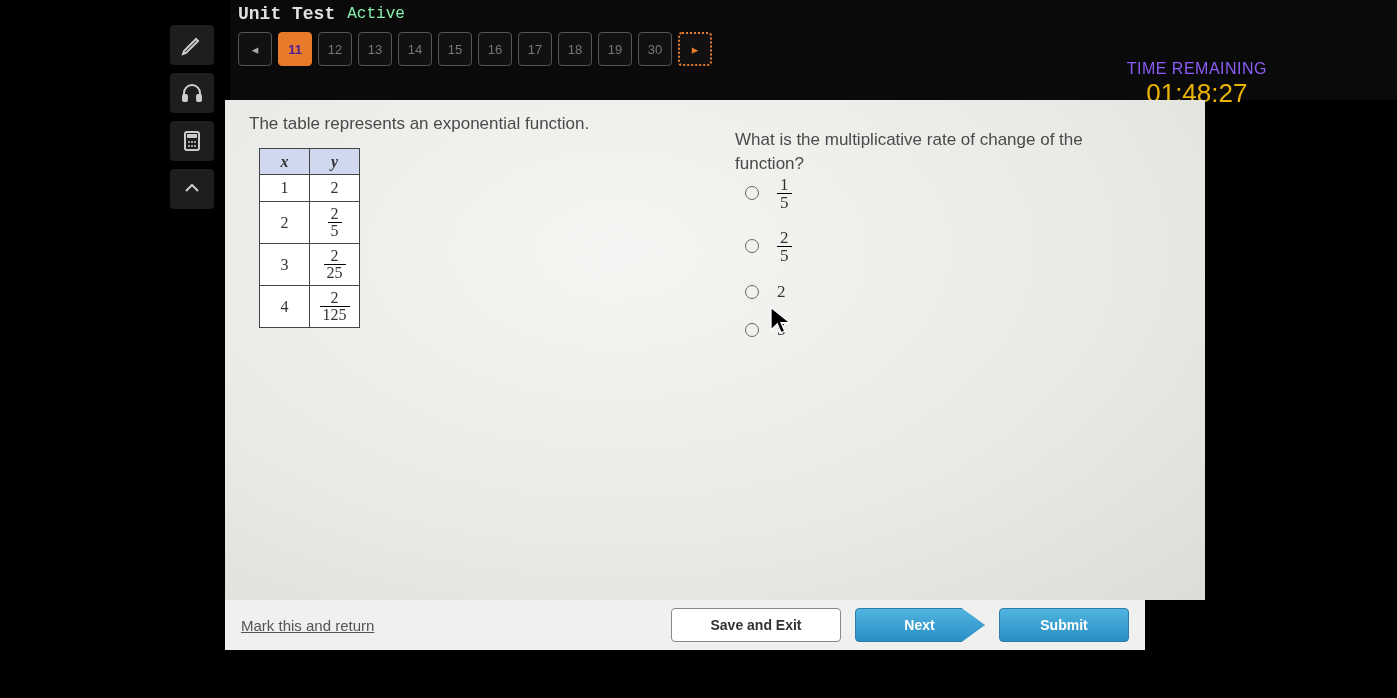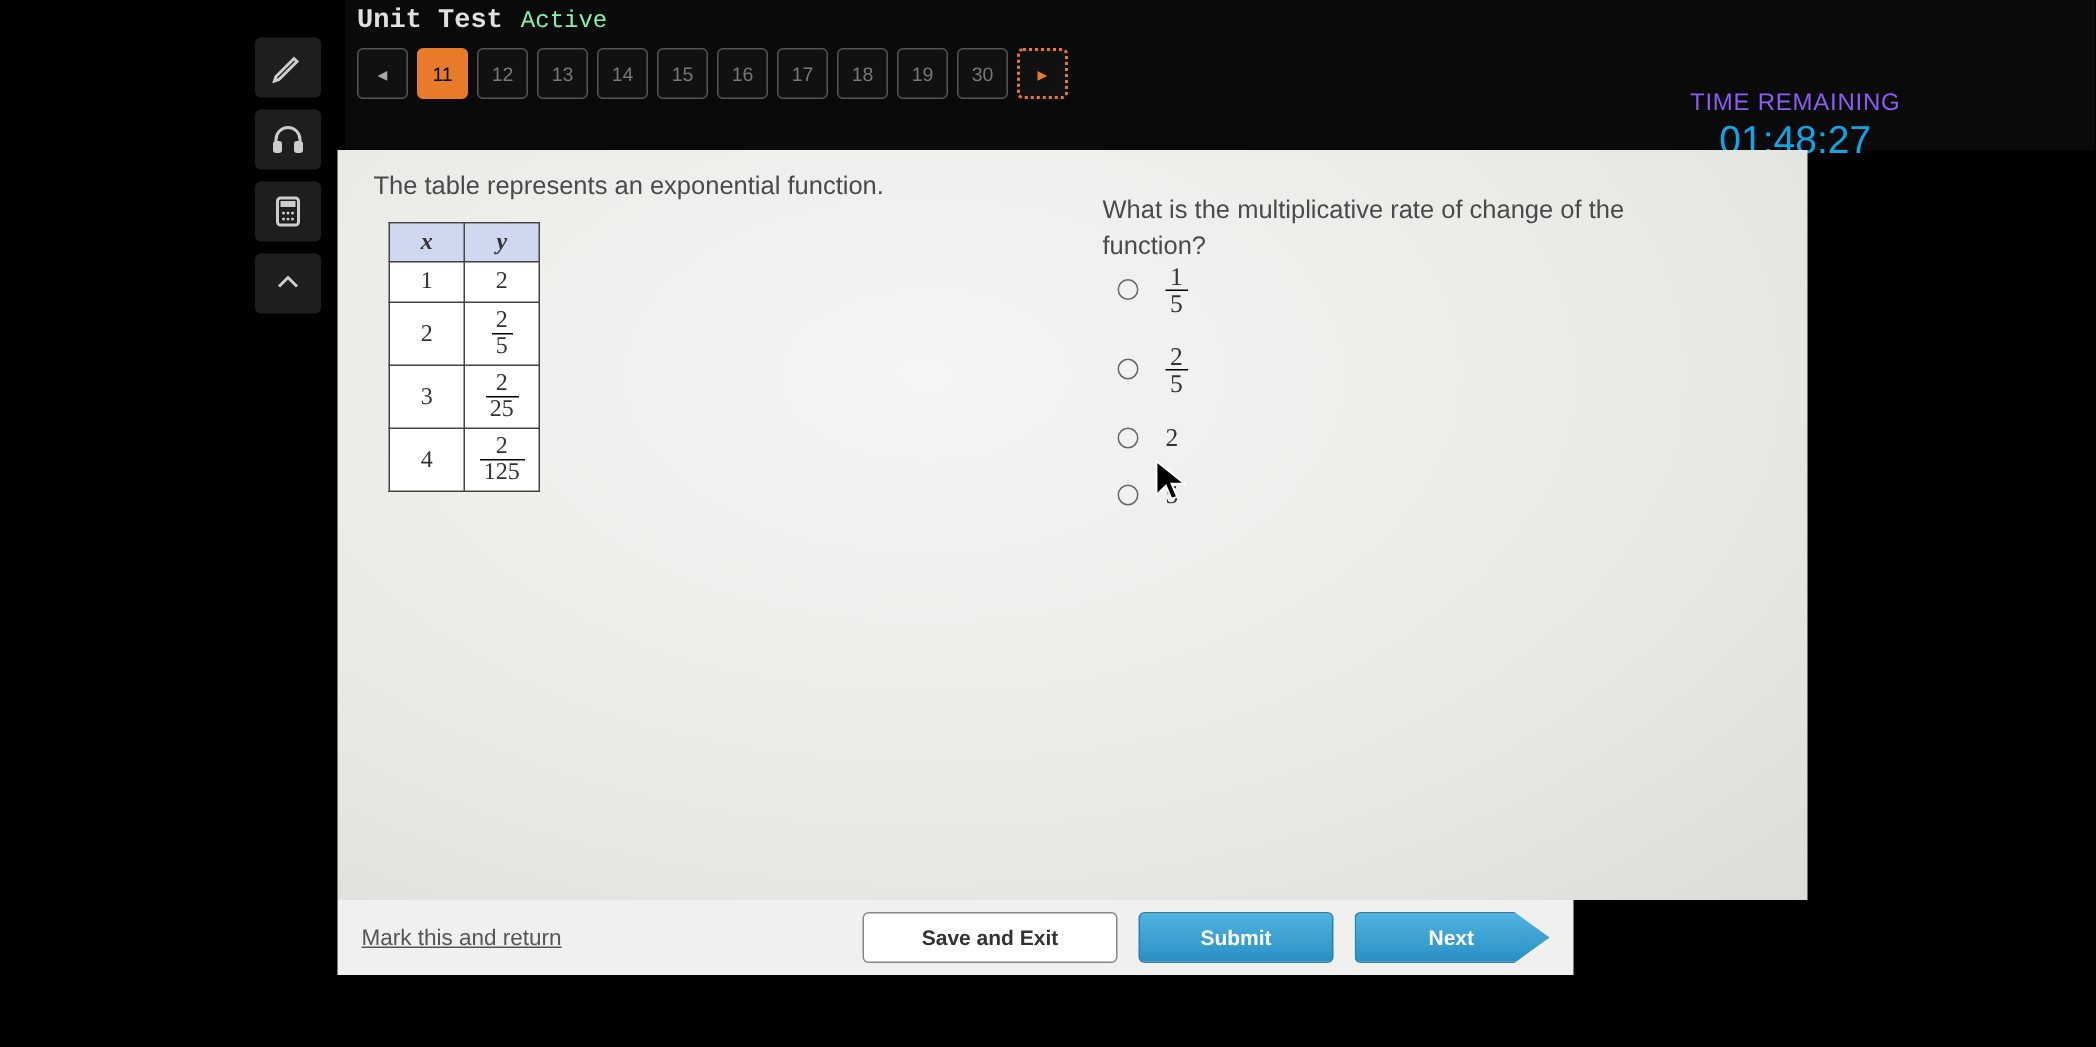--- a/index.html
+++ b/index.html
@@ -66,33 +66,33 @@
     font-size: 13px;
     display: flex;
     align-items: center;
     justify-content: center;
     cursor: pointer;
   }
   .qnav-btn.arrow { color: #aaa; }
   .qnav-btn.current {
     background: #e87b2a;
     border-color: #e87b2a;
-    color: #000000;
-    font-weight: normal;
+    color: #4c1d95;
+    font-weight: bold;
   }
   .qnav-btn.forward-box { border: 2px dotted #e87b2a; color:#e87b2a; }
   .time-remaining {
     position: absolute;
     right: 130px;
     top: 60px;
     text-align: center;
     color: #ddd;
   }
   .time-label { font-size: 16px; letter-spacing: 0.5px; color:#8b5cf6;}
-  .time-value { font-size: 26px; color:#0ea5e9;}
+  .time-value { font-size: 26px; color:#eab308;}
   .content {
     position: absolute;
     left: 225px;
     top: 100px;
     width: 980px;
     height: 500px;
     background: radial-gradient(ellipse at 40% 30%, #f5f5f3 0%, #e9e9e6 60%, #dcdcd8 100%);
     color: #333;
     padding: 16px 24px 0 24px;
   }
@@ -142,21 +142,21 @@
   .options { display:flex; flex-direction:column; gap: 18px; margin-left:10px;}
   .option-row { display:flex; align-items:center; gap: 18px; cursor:pointer;}
   .radio {
     width: 14px; height: 14px; border: 1.5px solid #666; border-radius: 50%; flex-shrink:0;
   }
   .option-val { font-family: "Times New Roman", serif; font-size: 17px; }
   .footer {
     position: absolute;
     left: 225px;
     top: 600px;
-    width: 824px;
+    width: 920px;
     height: 50px;
     background: #f0f0ee;
     display:flex;
     align-items:center;
     padding: 0 16px;
     gap: 14px;
   }
   .mark-return {
     color: #555;
     font-size: 15px;
@@ -327,15 +327,15 @@
     <svg viewBox="0 0 20 24">
         <path d="M2 2 L2 20 L7 15 L10 22 L13 21 L10 14 L17 14 Z" fill="#000" stroke="#fff" stroke-width="1"></path>
       </svg>
   </div>
 </div>
 
 <div class="footer">
   <span class="mark-return">Mark this and return</span>
   <span class="footer-spacer"></span>
   <div class="btn btn-save">Save and Exit</div>
+  <div class="btn btn-next">Next</div>
   <div class="btn btn-submit">Submit</div>
-  <div class="btn btn-next">Next</div>
 </div>
 
 </body></html>

